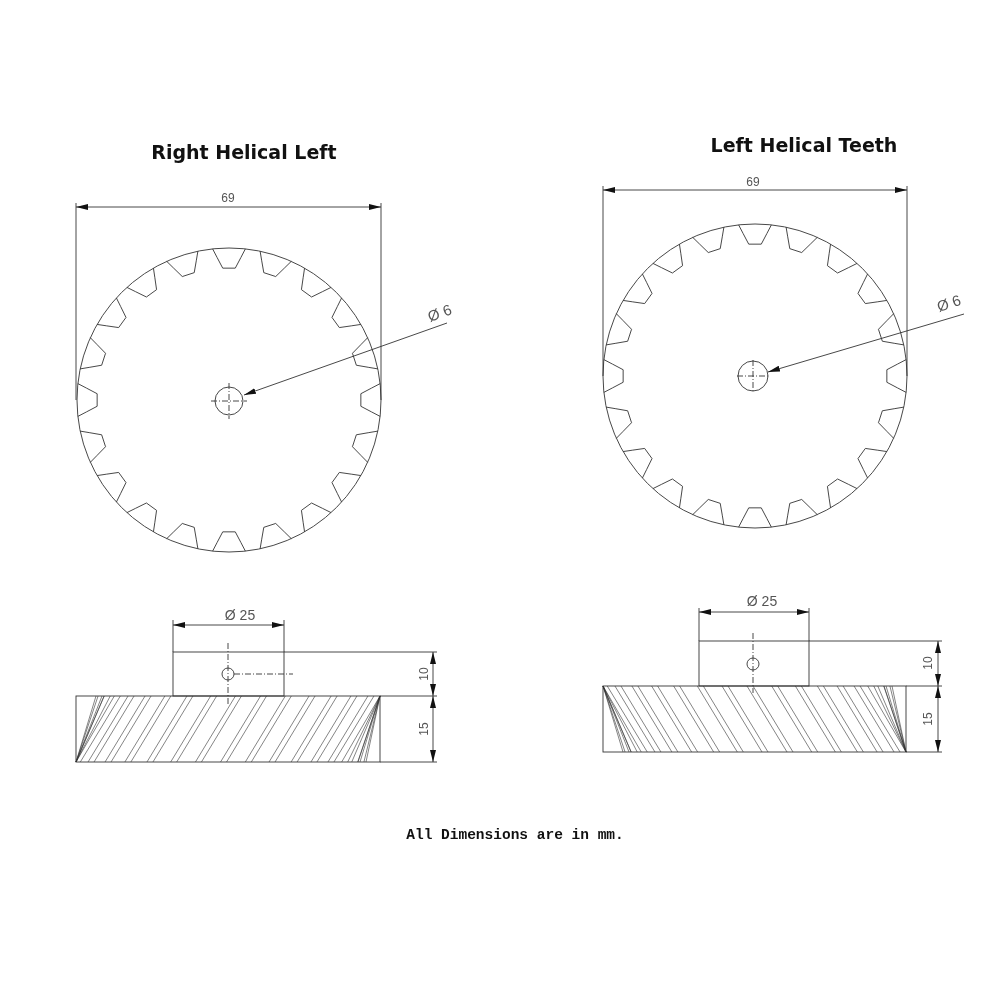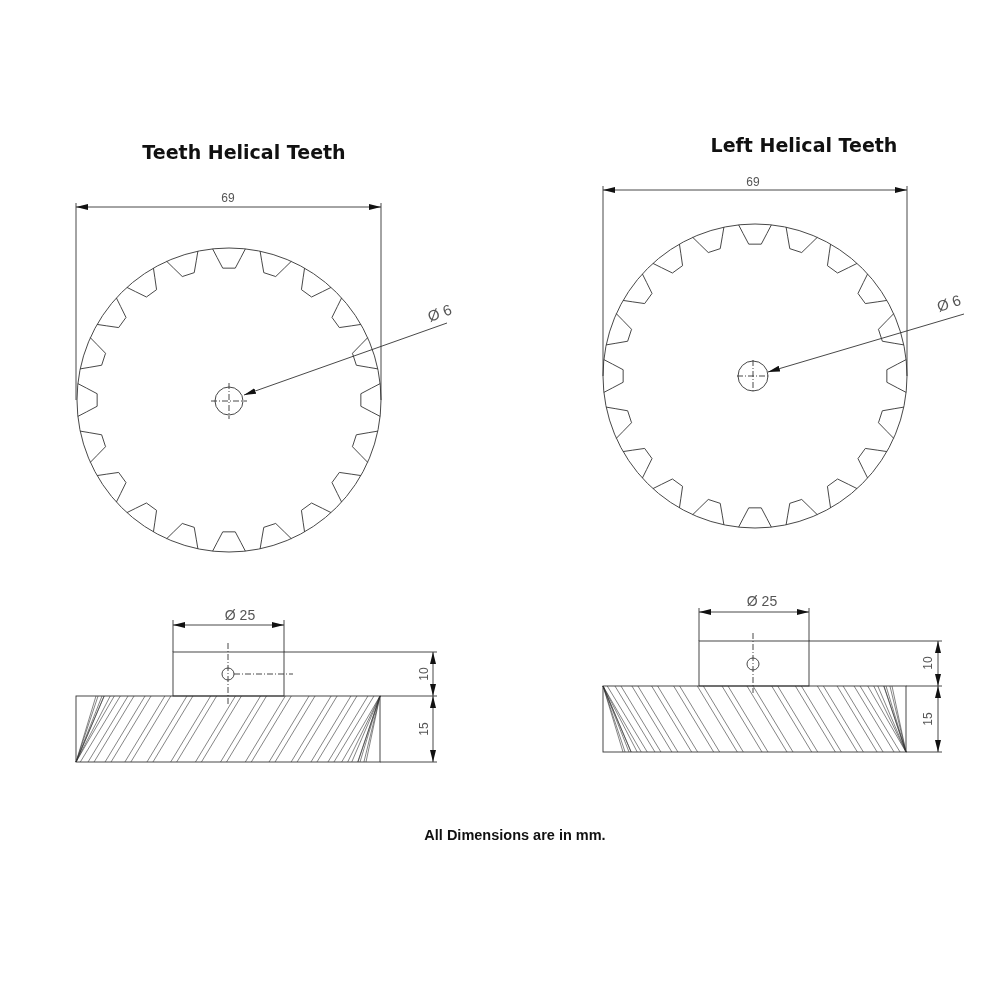--- a/index.html
+++ b/index.html
@@ -1,25 +1,25 @@
 <!DOCTYPE html>
 <html><head>
 <meta charset="utf-8">
 <style>
   html, body { margin:0; padding:0; background:#ffffff; }
   body { width:1000px; height:1000px; position:relative; overflow:hidden; font-family:"Liberation Sans", sans-serif; }
   .title { position:absolute; font-family:"DejaVu Sans", sans-serif; font-weight:bold; font-size:19px; color:#111; white-space:nowrap; transform:translateX(-50%); }
-  .footer { position:absolute; font-family:Liberation Sans, sans-serif; font-weight:bold; font-size:14.5px; color:#111; white-space:nowrap; transform:translateX(-50%); }
+  .footer { position:absolute; font-family:Liberation Mono, monospace; font-weight:bold; font-size:14.5px; color:#111; white-space:nowrap; transform:translateX(-50%); }
   svg { position:absolute; left:0; top:0; }
   .dim { font-family:"Liberation Sans", sans-serif; font-size:12px; fill:#555; }
 </style>
 </head>
 <body>
 
-<div class="title" style="left:244px; top:141px;">Teeth Helical Teeth</div>
+<div class="title" style="left:244px; top:141px;">Right Helical Left</div>
 <div class="title" style="left:804px; top:134px;">Left Helical Teeth</div>
 <div class="footer" style="left:515px; top:827px;">All Dimensions are in mm.</div>
 
 <svg width="1000" height="1000" viewBox="0 0 1000 1000">
   <defs>
     <marker id="arr" markerWidth="12" markerHeight="6" refX="12" refY="3" orient="auto-start-reverse" markerUnits="userSpaceOnUse">
       <path d="M0,0 L12,3 L0,6 z" fill="#111"></path>
     </marker>
   </defs>
 

